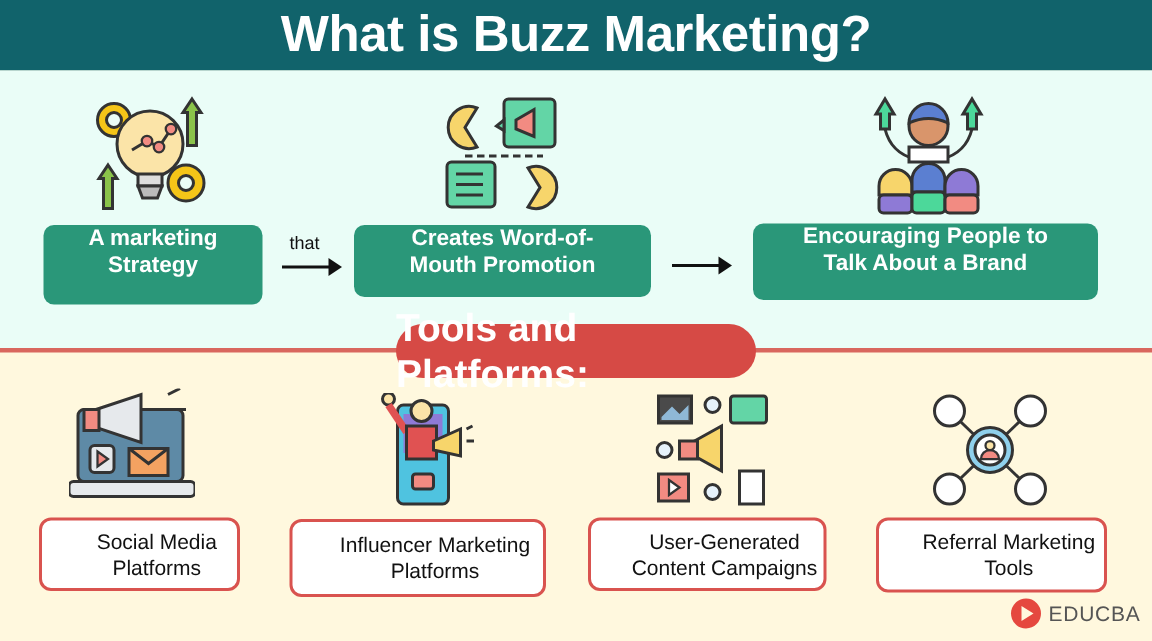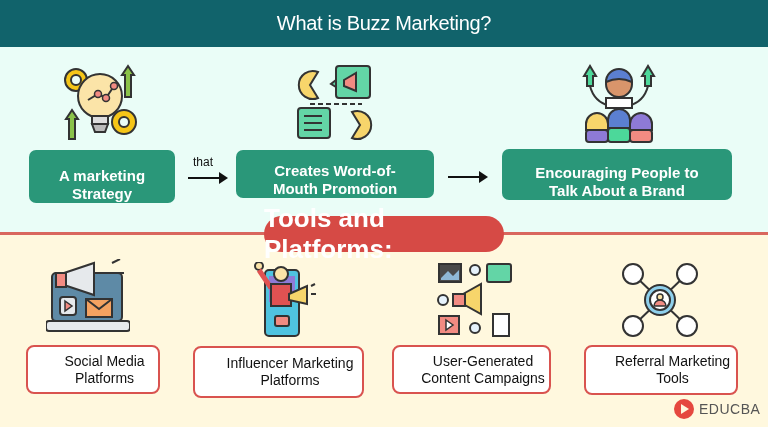--- a/index.html
+++ b/index.html
@@ -1,26 +1,26 @@
 <!DOCTYPE html>
 <html><head>
 <meta charset="utf-8">
 <style>
   * { box-sizing: border-box; margin: 0; padding: 0; }
   html, body { width: 768px; height: 427px; overflow: hidden; }
   body { font-family: "Liberation Sans", "DejaVu Sans", sans-serif; position: relative; background: #fff8de; }
 
   .header { position: absolute; left: 0; top: 0; width: 768px; height: 47px; background: #11636b; display: flex; align-items: center; justify-content: center; }
-  .header h1 { color: #ffffff; font-size: 20px; font-weight: normal; letter-spacing: -0.3px; }
+  .header h1 { color: #ffffff; font-size: 34px; font-weight: bold; letter-spacing: -0.3px; }
 
   .top-section { position: absolute; left: 0; top: 47px; width: 768px; height: 187px; background: #eafdf7; }
   .divider { position: absolute; left: 0; top: 232px; width: 768px; height: 3px; background: #d9675e; }
   .bottom-section { position: absolute; left: 0; top: 235px; width: 768px; height: 192px; background: #fff8de; }
 
-  .step-box { position: absolute; background: #2a9779; border-radius: 7px; color: #ffffff; font-size: 15px; font-weight: bold; text-align: center; display: flex; align-items: flex-end; justify-content: center; line-height: 18px; padding: 0 6px; }
+  .step-box { position: absolute; background: #2a9779; border-radius: 7px; color: #ffffff; font-size: 15px; font-weight: bold; text-align: center; display: flex; align-items: flex-start; justify-content: center; line-height: 18px; padding: 0 6px; }
   .arrow { position: absolute; height: 2px; background: #111; }
   .arrow::after { content: ""; position: absolute; right: -2px; top: -5px; border-left: 9px solid #111; border-top: 6px solid transparent; border-bottom: 6px solid transparent; }
   .connector { position: absolute; font-size: 12px; color: #111; }
 
   .pill { position: absolute; left: 264px; top: 216px; width: 240px; height: 36px; background: #d64a45; border-radius: 18px; color: #fff; font-weight: bold; font-size: 26px; display: flex; align-items: center; justify-content: center; }
 
   .tool-box { position: absolute; background: #ffffff; border: 2px solid #d9534f; border-radius: 8px; color: #111; font-size: 14px; text-align: center; display: flex; align-items: center; justify-content: center; line-height: 17px; padding-left: 23px; }
 
   .icon { position: absolute; }
   .logo { position: absolute; left: 673px; top: 398px; display: flex; align-items: center; gap: 4px; }

